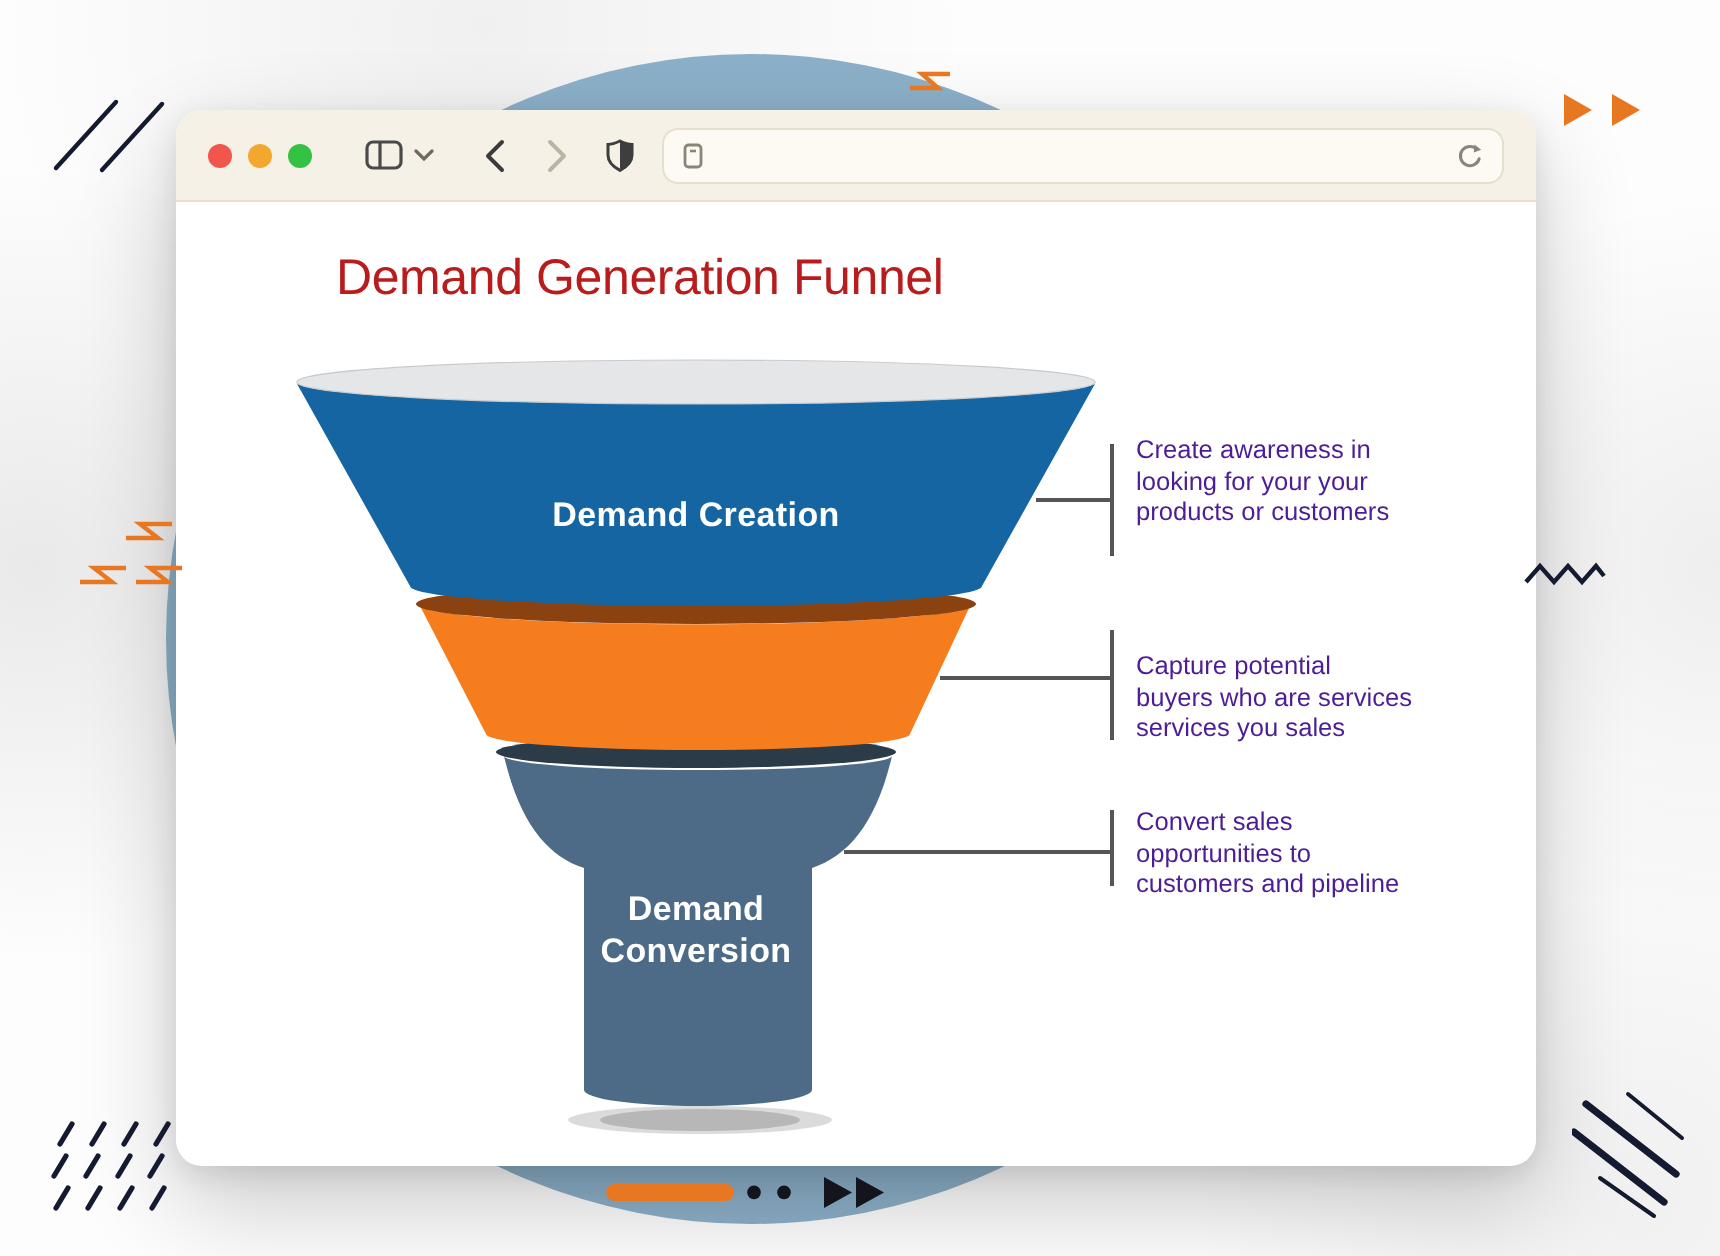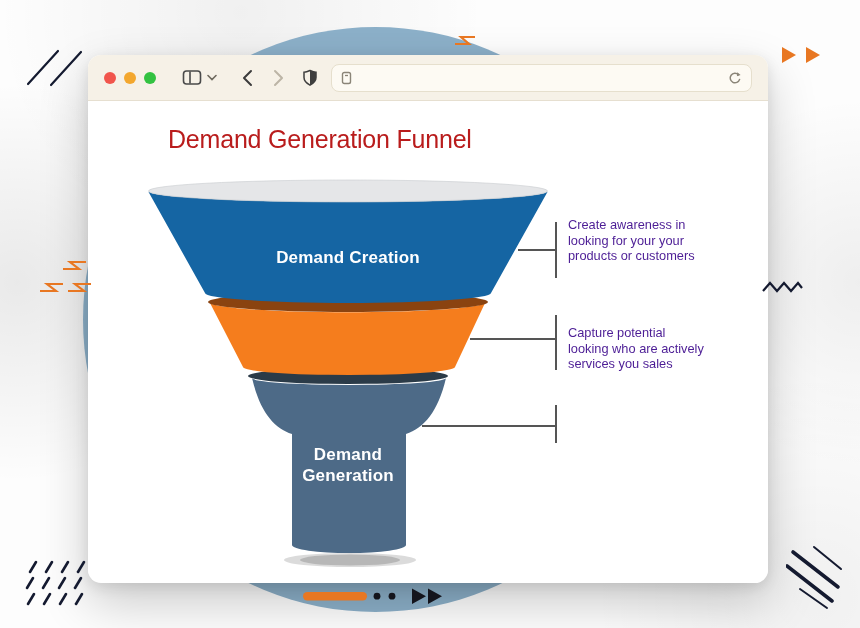--- a/index.html
+++ b/index.html
@@ -227,34 +227,39 @@
 
       <ellipse cx="200" cy="126" rx="140" ry="10" fill="#8a4310"></ellipse>
 
       <path d="M 0,15 L 57,117 A 143,10 0 0 0 343,117 L 400,15 A 200,11 0 0 1 0,15 Z" fill="#1565a3"></path>
 
       <ellipse cx="200" cy="15" rx="199.5" ry="11" stroke="#c8cbce" stroke-width="0.6" fill="#e5e6e8"></ellipse>
     </svg>
 
     <div class="stage-label l1">Demand Creation</div>
     <div class="stage-label l3">
-      <span class="wrap">Demand Generation</span>
+      <span class="wrap">Demand Conversion</span>
     </div>
 
     <div class="hline a1-hline"></div>
     <div class="vline a1-vline"></div>
     <div class="hline a2-hline"></div>
     <div class="vline a2-vline"></div>
     <div class="hline a3-hline"></div>
     <div class="vline a3-vline"></div>
 
     <div class="note-text a1-text">
       <div>Create awareness in</div>
       <div>looking for your your</div>
       <div>products or customers</div>
     </div>
     <div class="note-text a2-text">
       <div>Capture potential</div>
-      <div>looking who are actively</div>
+      <div>buyers who are services</div>
       <div>services you sales</div>
+    </div>
+    <div class="note-text a3-text">
+      <div>Convert sales</div>
+      <div>opportunities to</div>
+      <div>customers and pipeline</div>
     </div>
   </div>
 </div>
 
 </body></html>

